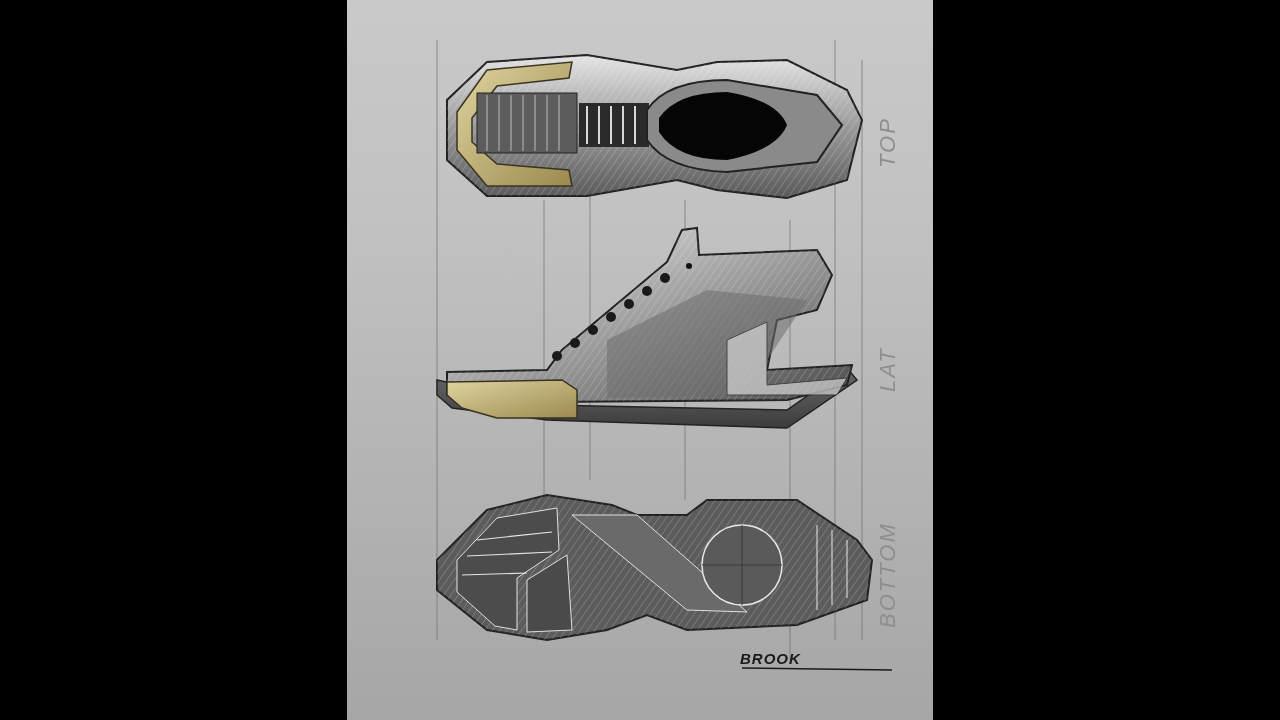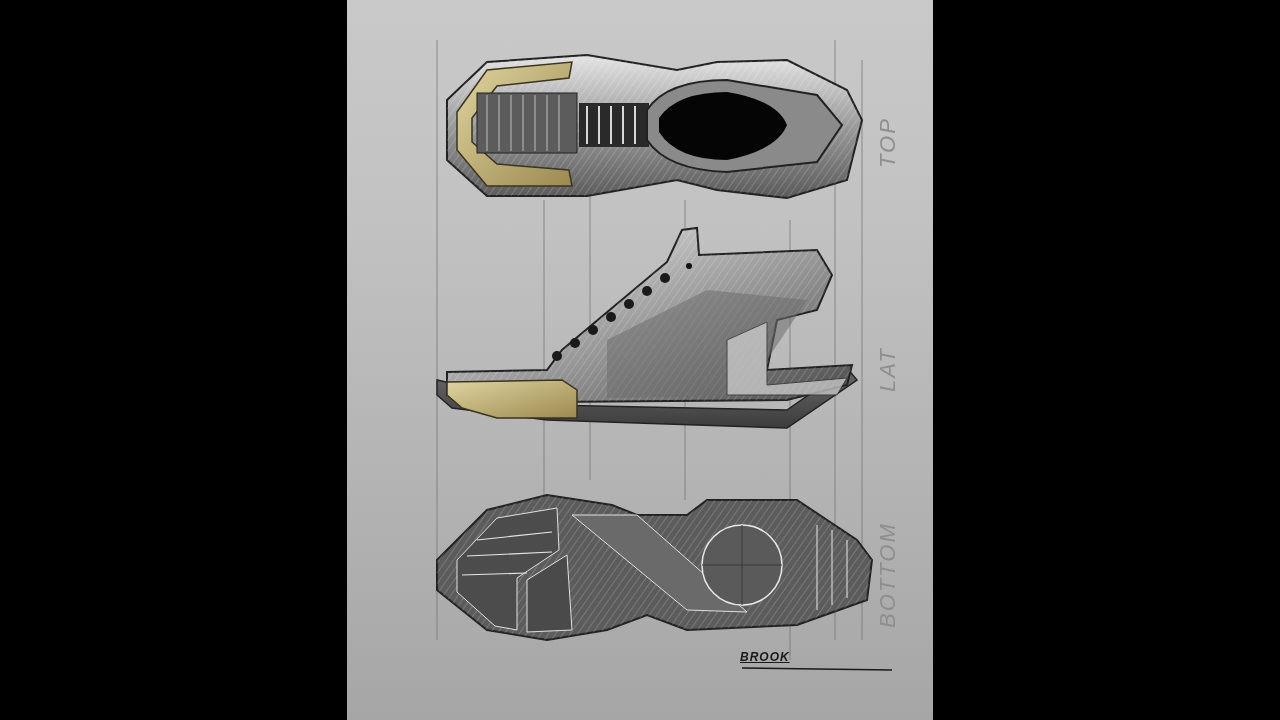--- a/index.html
+++ b/index.html
@@ -2,21 +2,21 @@
 <html><head>
 <meta charset="utf-8">
 <style>
   html, body { margin:0; padding:0; background:#000; }
   body { width:1280px; height:720px; position:relative; overflow:hidden; font-family:"Liberation Sans", sans-serif; }
   #panel { position:absolute; left:347px; top:0; width:586px; height:720px;
     background: linear-gradient(180deg, #c9c9c9 0%, #c2c2c2 30%, #b6b6b6 60%, #a6a6a6 100%); overflow:hidden; }
   #panel svg { position:absolute; left:0; top:0; }
   .view-label { position:absolute; color:#8e8e8e; font-size:22px; letter-spacing:2px;
     transform: rotate(-90deg); transform-origin: left top; white-space:nowrap; font-style:italic; }
-  .signature { position:absolute; left:393px; top:650px; font-size:12px; font-weight:bold; font-style:italic; color:#1a1a1a; letter-spacing:1px;text-decoration:underline; }
+  .signature { position:absolute; left:393px; top:650px; font-size:15px; font-weight:bold; font-style:italic; color:#1a1a1a; letter-spacing:1px; }
 </style>
 </head>
 <body>
 
 <div id="panel">
   <svg width="586" height="720" viewBox="0 0 586 720">
     <defs>
       <linearGradient id="metal" x1="0" y1="0" x2="0" y2="1">
         <stop offset="0" stop-color="#e4e4e4"></stop>
         <stop offset="0.5" stop-color="#9a9a9a"></stop>

